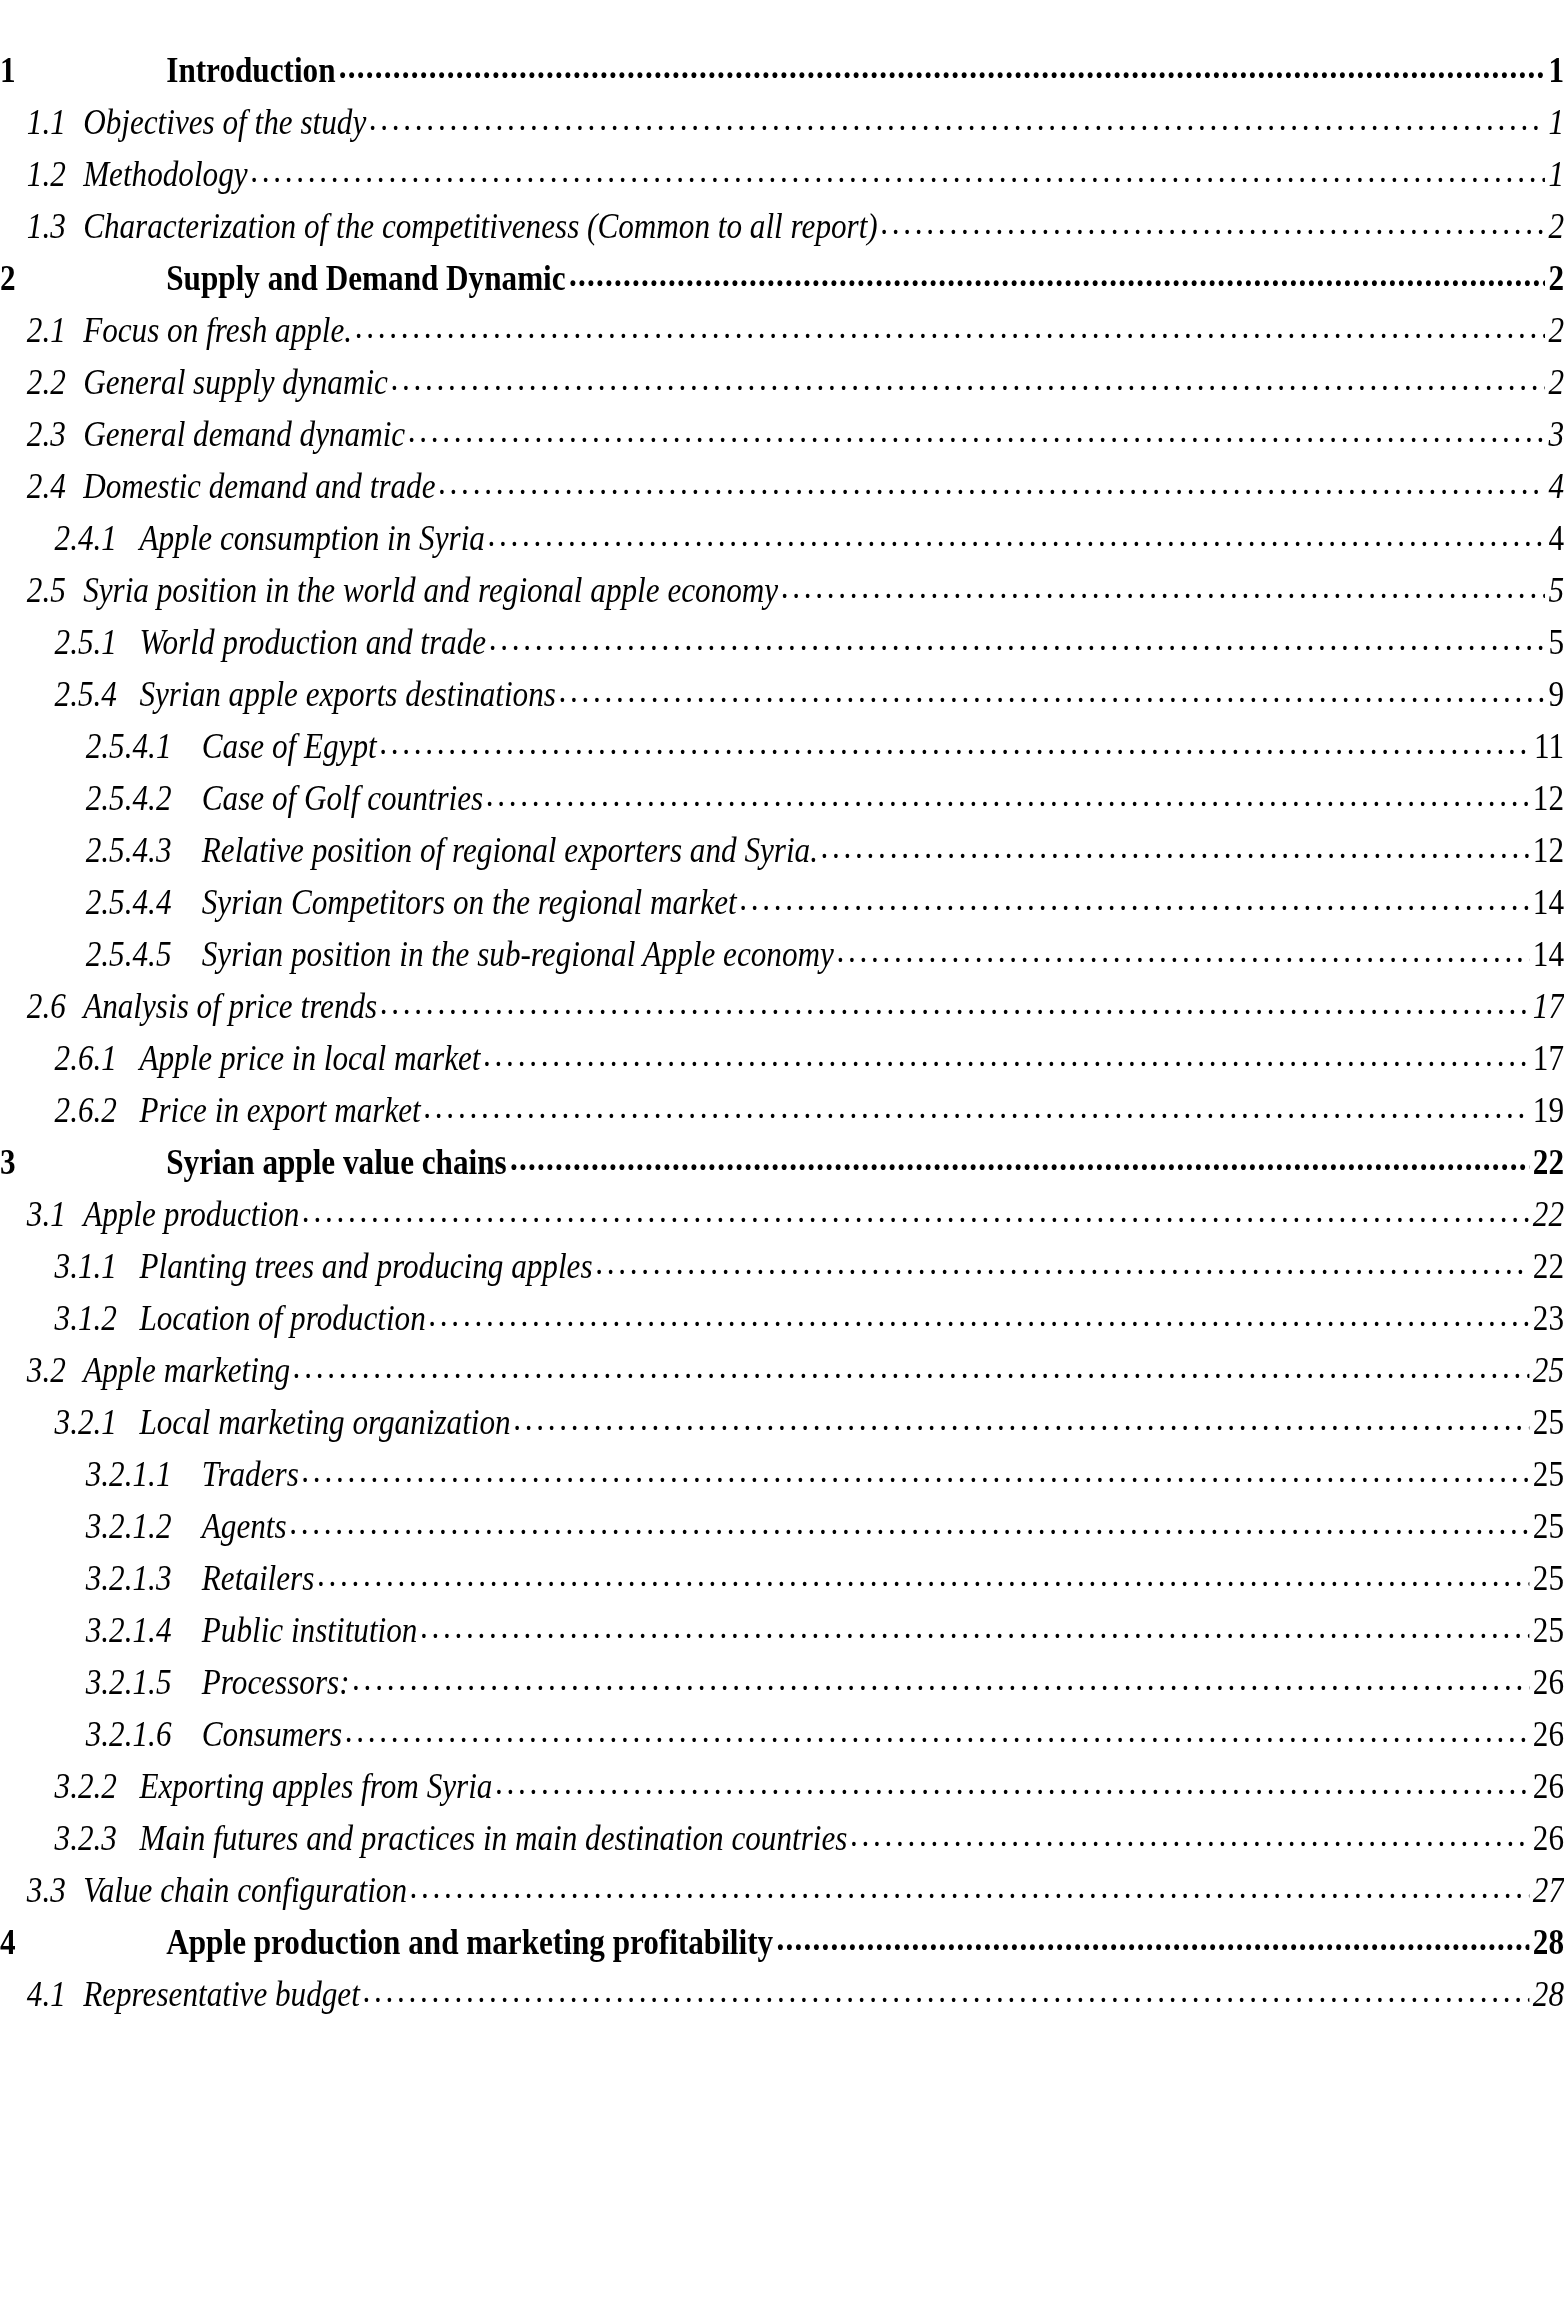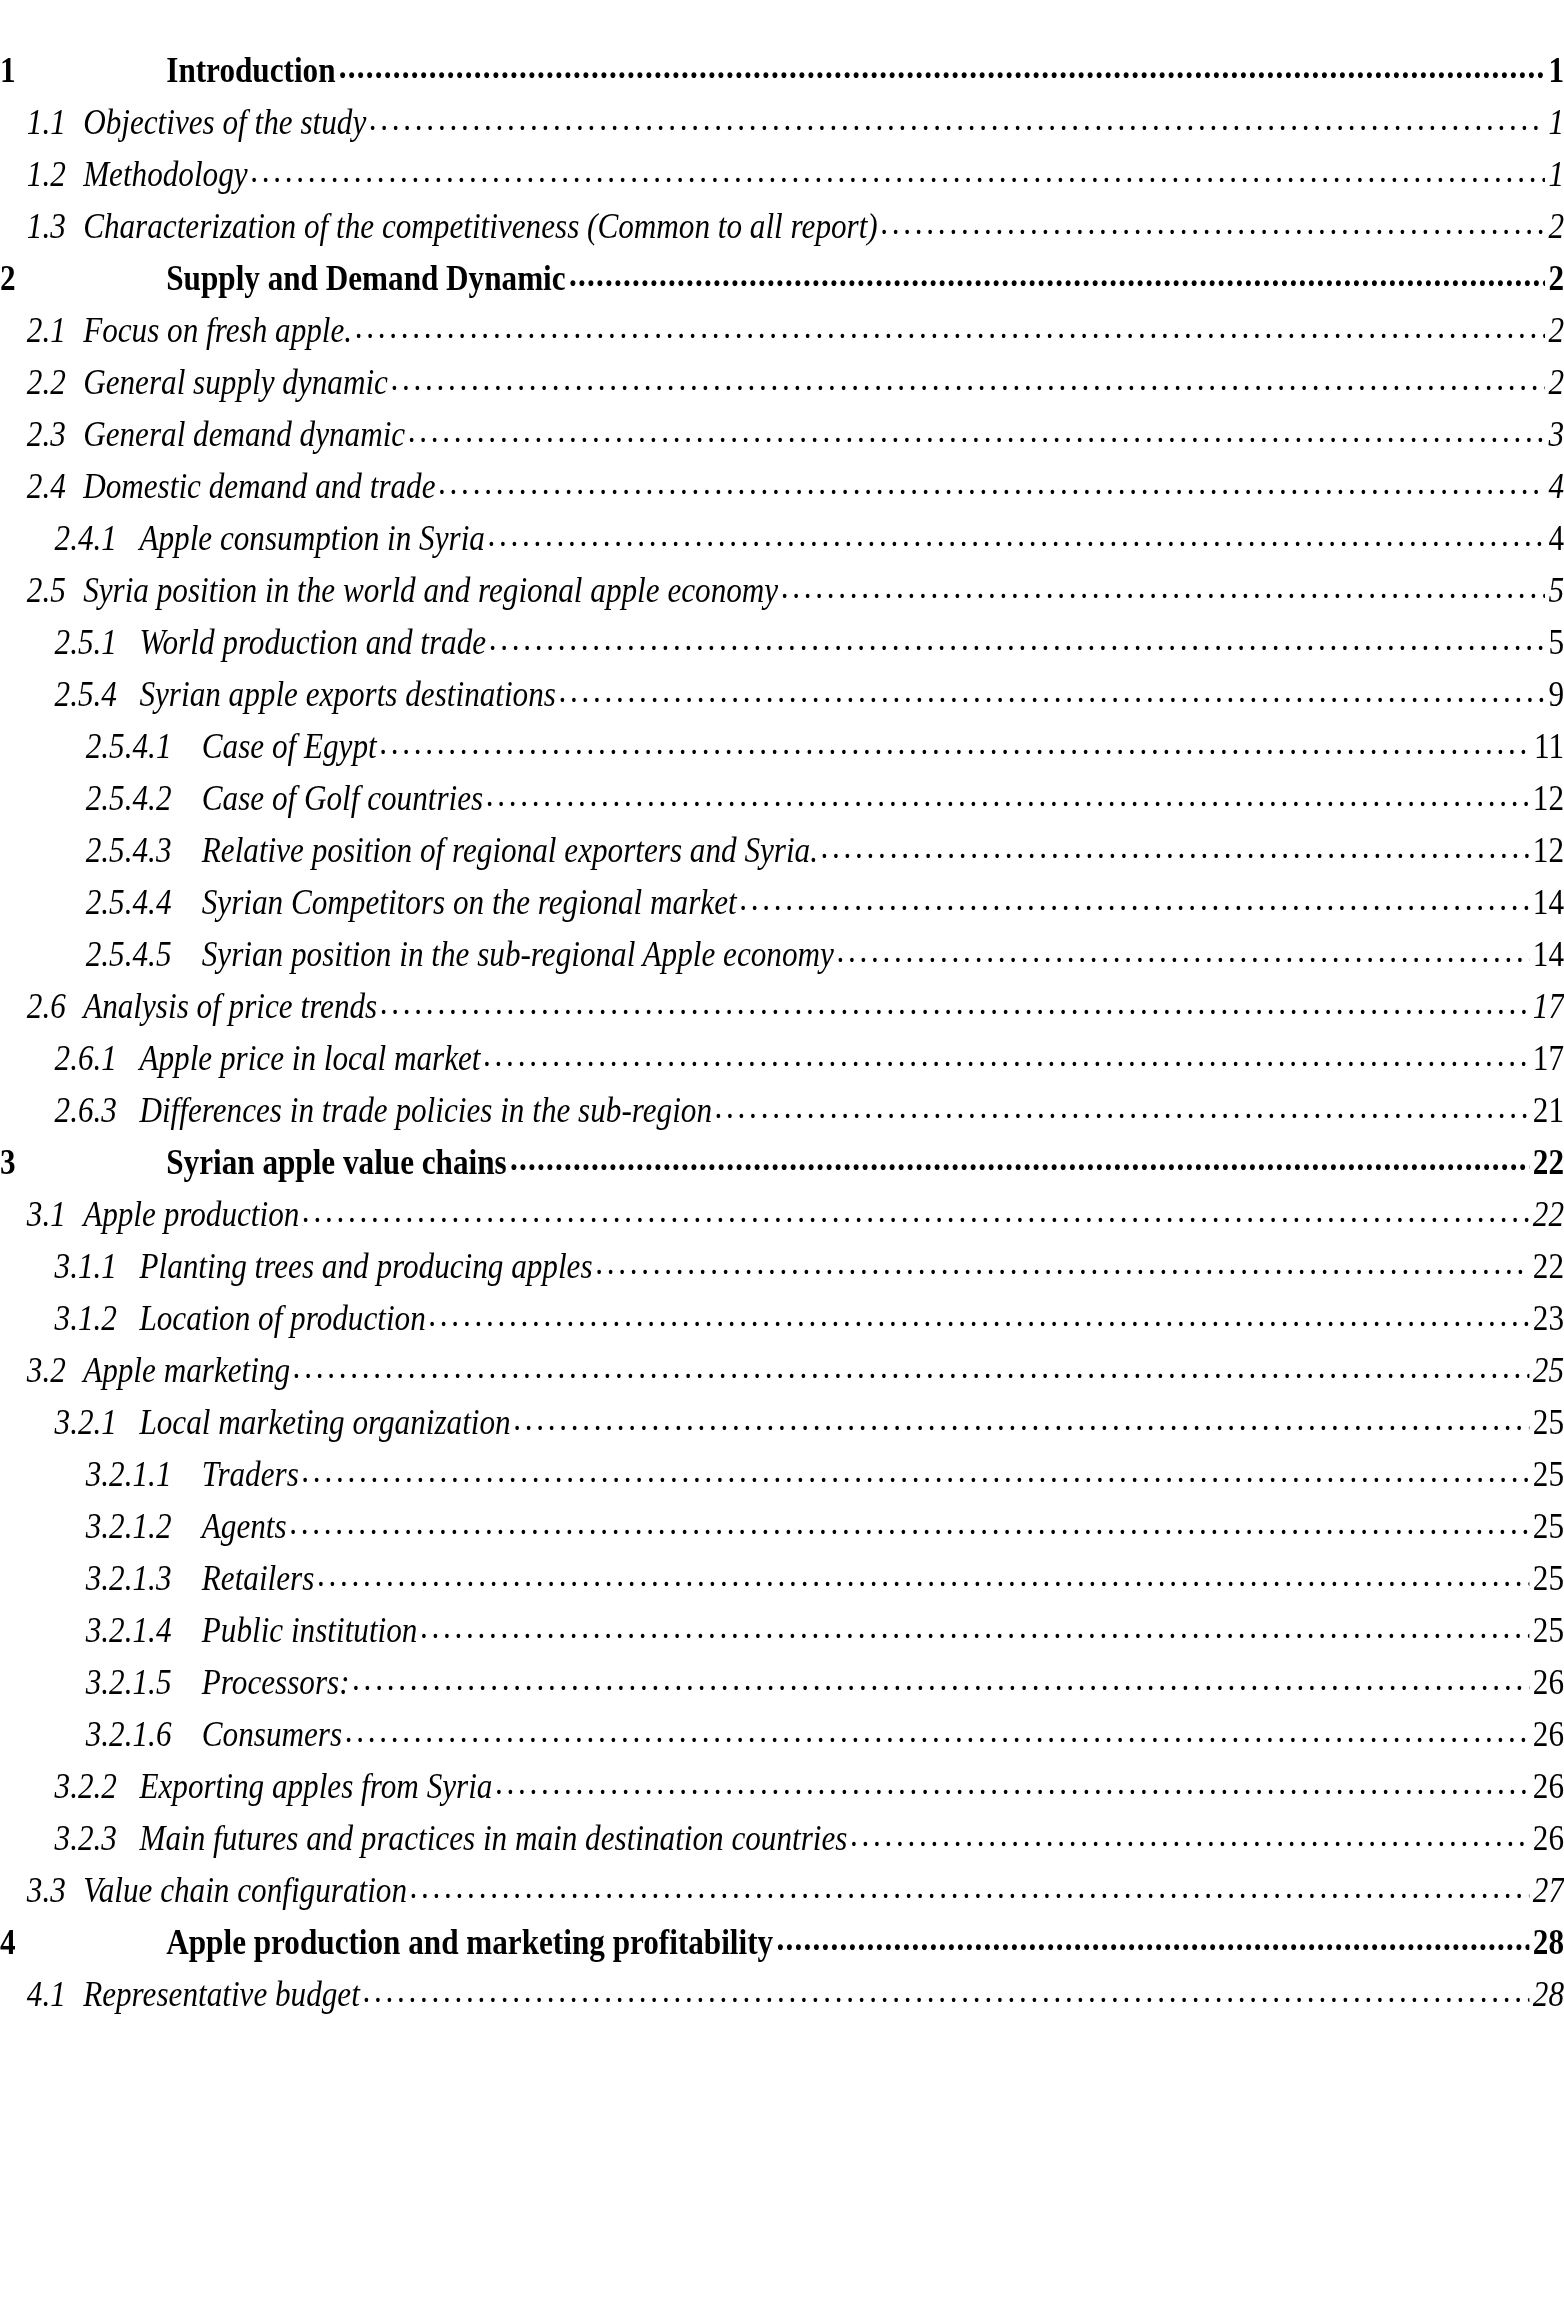--- a/index.html
+++ b/index.html
@@ -185,24 +185,24 @@
     <div class="row l3">
       <div class="inner">
         <span class="num">2.6.1</span>
         <span class="title">Apple price in local market</span>
         <span class="dots"></span>
         <span class="pg">17</span>
       </div>
     </div>
     <div class="row l3">
       <div class="inner">
-        <span class="num">2.6.3</span>
-        <span class="title">Differences in trade policies in the sub-region</span>
-        <span class="dots"></span>
-        <span class="pg">21</span>
+        <span class="num">2.6.2</span>
+        <span class="title">Price in export market</span>
+        <span class="dots"></span>
+        <span class="pg">19</span>
       </div>
     </div>
     <div class="row l1">
       <div class="inner">
         <span class="num">3</span>
         <span class="title">Syrian apple value chains</span>
         <span class="dots"></span>
         <span class="pg">22</span>
       </div>
     </div>

